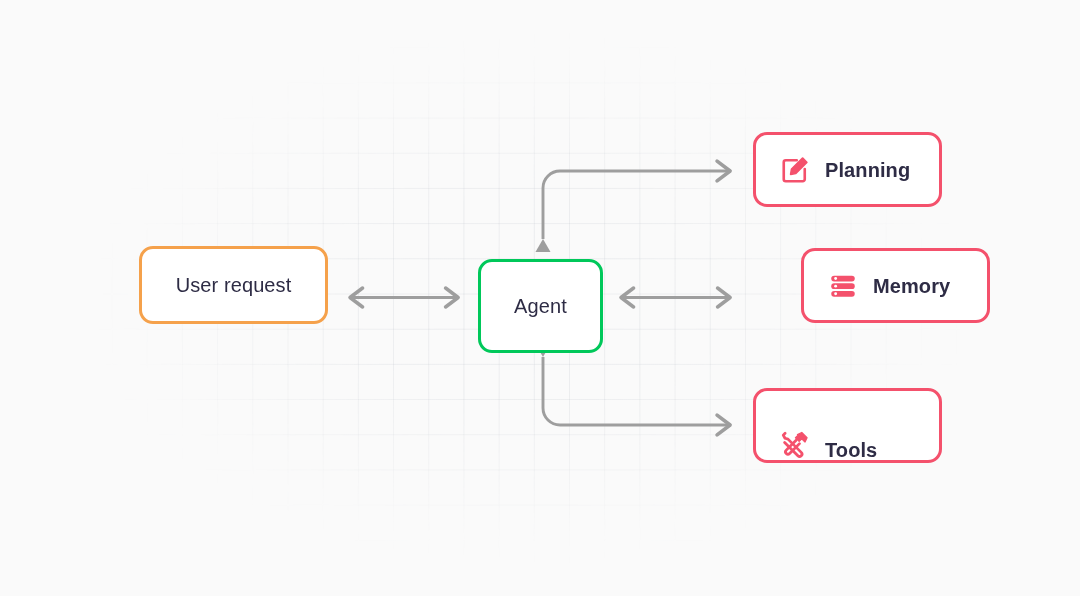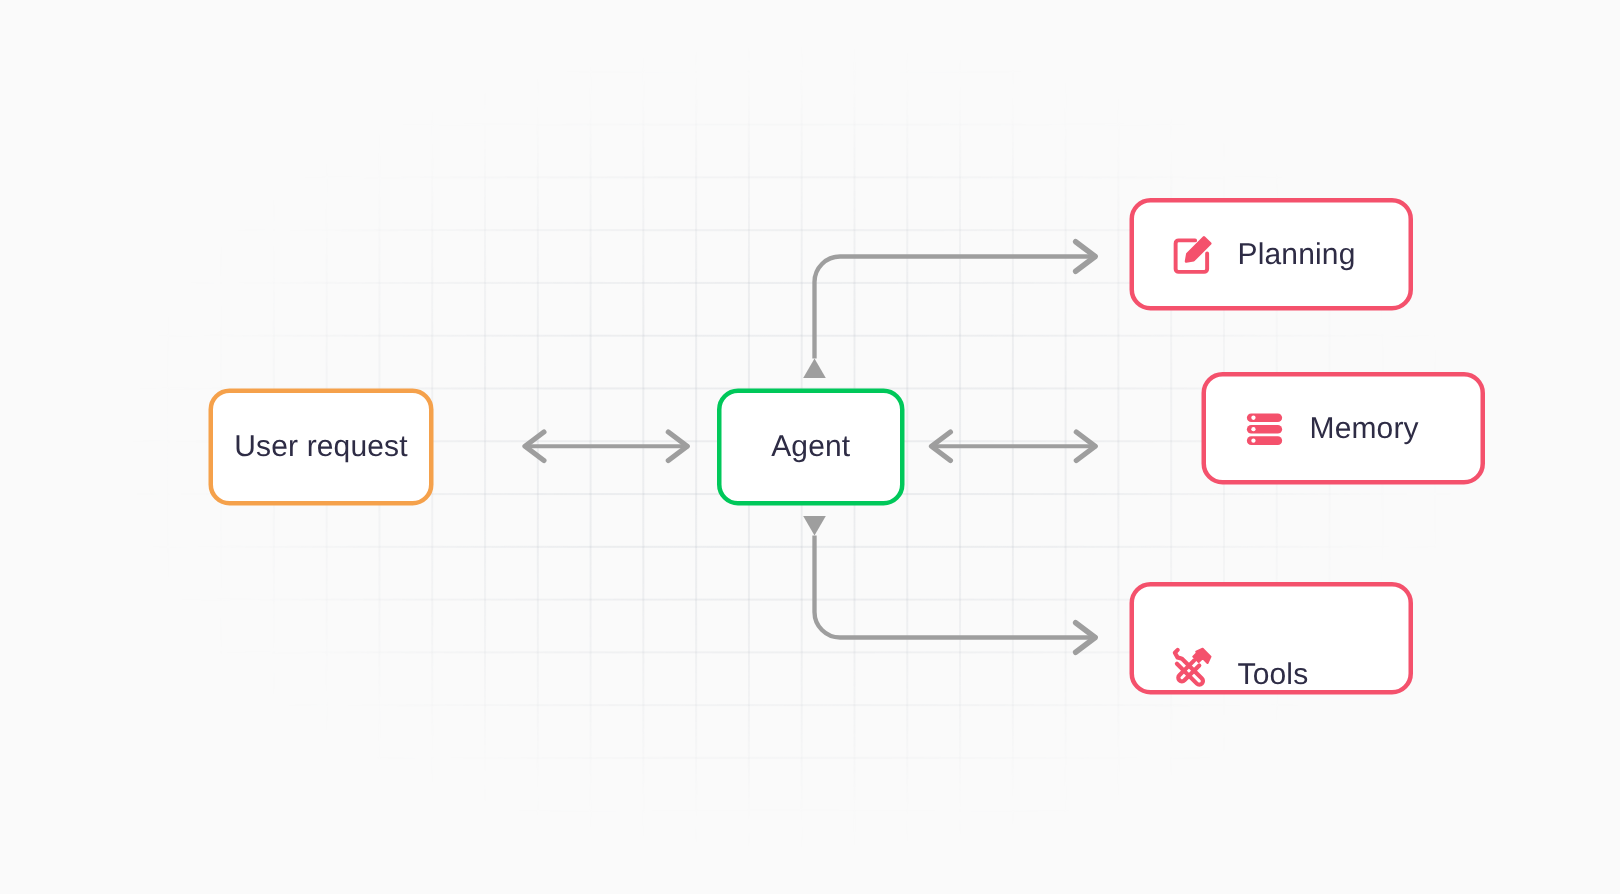--- a/index.html
+++ b/index.html
@@ -67,38 +67,39 @@
   }
   .node .label {
     color: #2e2c45;
     font-size: 20px;
     letter-spacing: 0.1px;
     line-height: 1;
     white-space: nowrap;
   }
 
   #node-user-request {
-    left: 139px;  top: 259px;
-    width: 150px; height: 78px;
+    left: 139px;  top: 246px;
+    width: 189px; height: 78px;
     border: 3px solid #f5a14b;
   }
   #node-agent {
     left: 478px;  top: 259px;
-    width: 125px; height: 78px;
+    width: 125px; height: 94px;
     border: 3px solid #00c85a;
     align-items: center;
   }
 
   .node-cap {
     left: 753px;
     width: 189px;
     height: 75px;
     border: 3px solid #f4516c;
     justify-content: flex-start;
     padding-left: 24px;
+    font-weight: bold;
   }
   #node-planning { top: 132px; }
   #node-memory   { top: 248px; margin-left: 48px; }
   #node-tools    { top: 388px; align-items: flex-end; }
 
   .node-cap .icon {
     width: 30px;
     height: 30px;
     flex: 0 0 30px;
     display: block;

